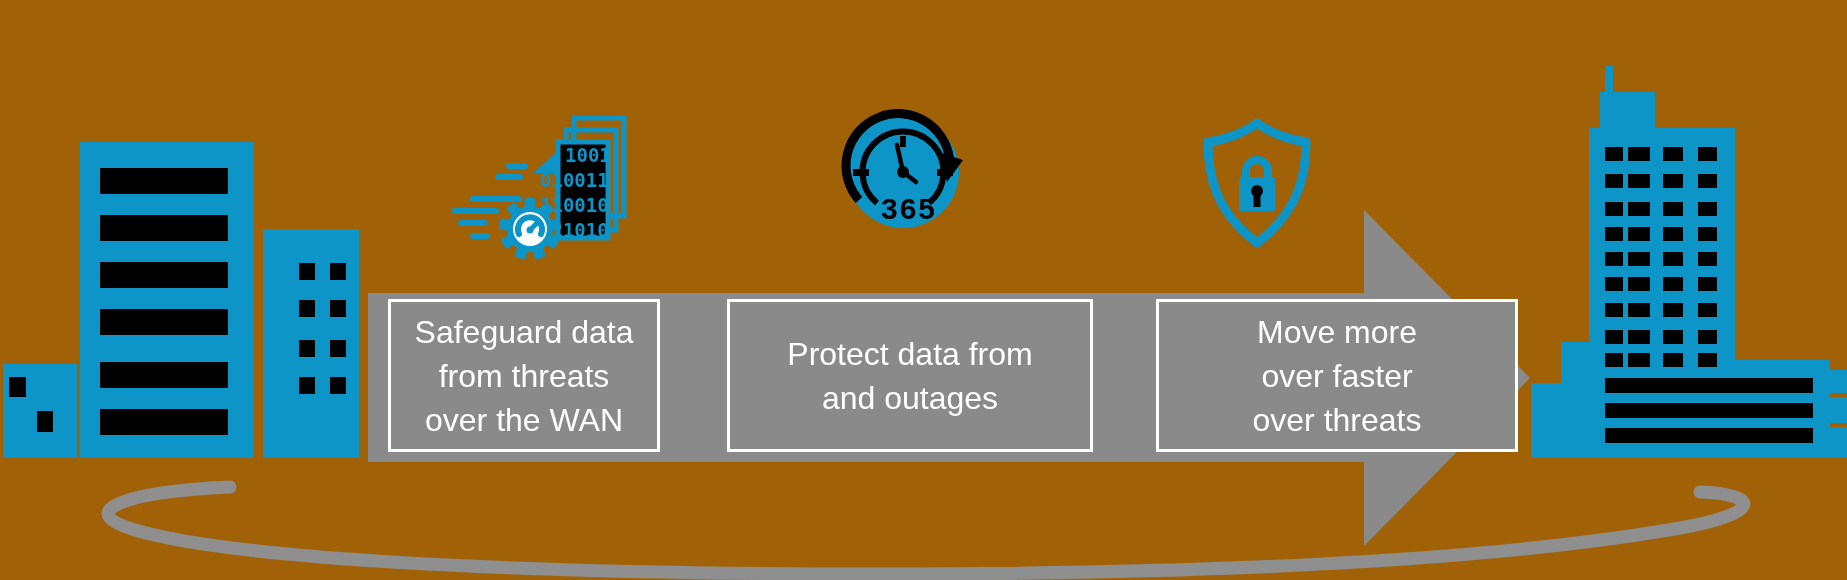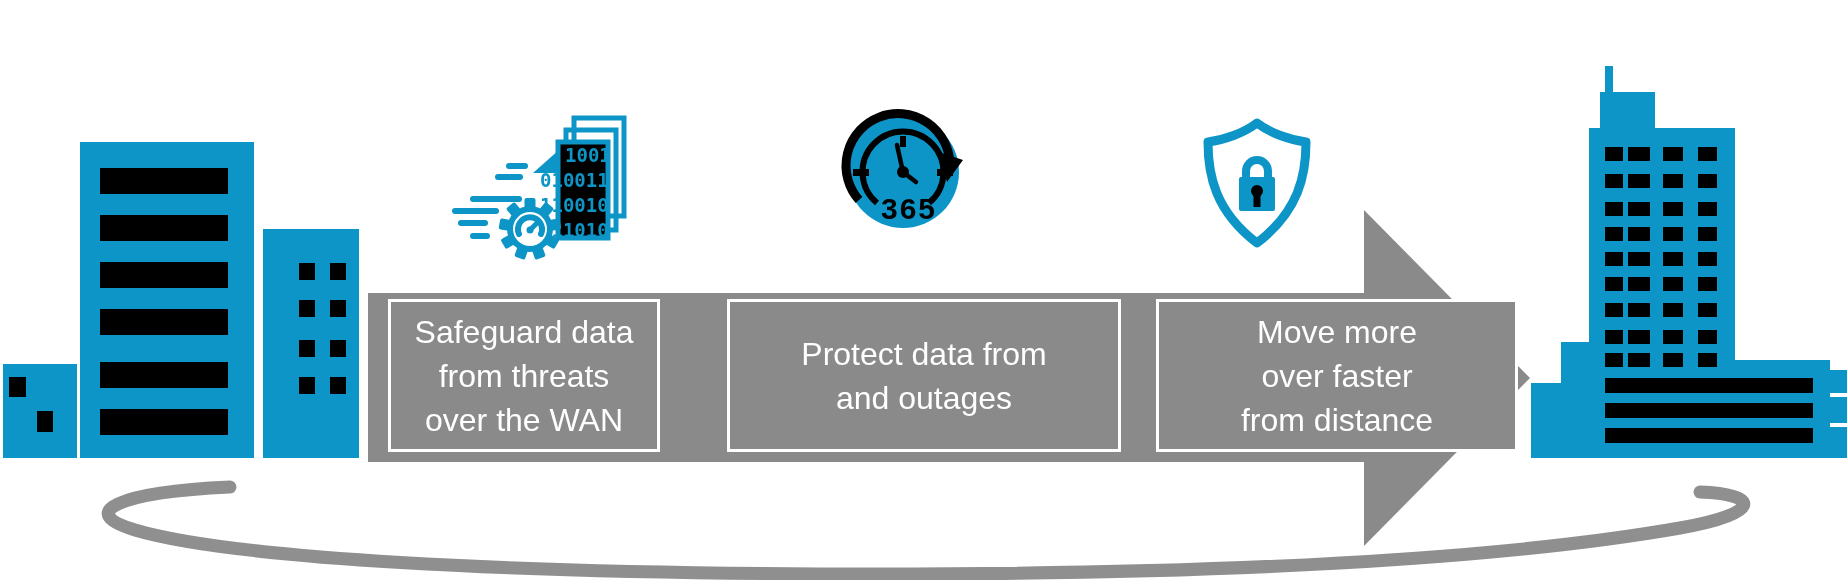--- a/index.html
+++ b/index.html
@@ -1,28 +1,28 @@
 <!DOCTYPE html>
 <html><head>
 <meta charset="utf-8">
 <style>
   html,body{margin:0;padding:0;background:#000;}
   .stage{
-    position:relative;width:1847px;height:580px;background:#ffffff;
+    position:relative;width:1847px;height:580px;background:#a16207;
     overflow:hidden;font-family:"Liberation Sans",sans-serif;
   }
   .stage svg{position:absolute;left:0;top:0;}
   .benefit-box{
     position:absolute;top:299px;height:153px;box-sizing:border-box;
     background:#8a8a8a;border:3px solid #ffffff;
     display:flex;flex-direction:column;justify-content:center;align-items:center;
     color:#ffffff;font-size:32px;line-height:44px;text-align:center;white-space:nowrap;
   }
   #box1{left:388px;width:272px;}
-  #box2{left:727px;width:394px;}
+  #box2{left:727px;width:366px;}
   #box3{left:1156px;width:362px;}
   .blue{fill:#0c95c6;}
   .cut{fill:#000000;}
   .blue-stroke{stroke:#0c95c6;fill:none;}
   .binary{font-family:"DejaVu Sans Mono",monospace;font-weight:bold;font-size:19px;fill:#0c95c6;}
   .clock-num{font-family:"Liberation Sans",sans-serif;font-weight:bold;font-size:30px;fill:#000000;letter-spacing:2px;}
 </style>
 </head>
 <body>
 
@@ -185,16 +185,16 @@
     <div>from threats</div>
     <div>over the WAN</div>
   </div>
   <div class="benefit-box" id="box2">
     <div>Protect data from</div>
     <div>and outages</div>
   </div>
   <div class="benefit-box" id="box3">
     <div>Move more</div>
     <div>over faster</div>
-    <div>from distance</div>
+    <div>over threats</div>
   </div>
 
 </div>
 
 </body></html>

